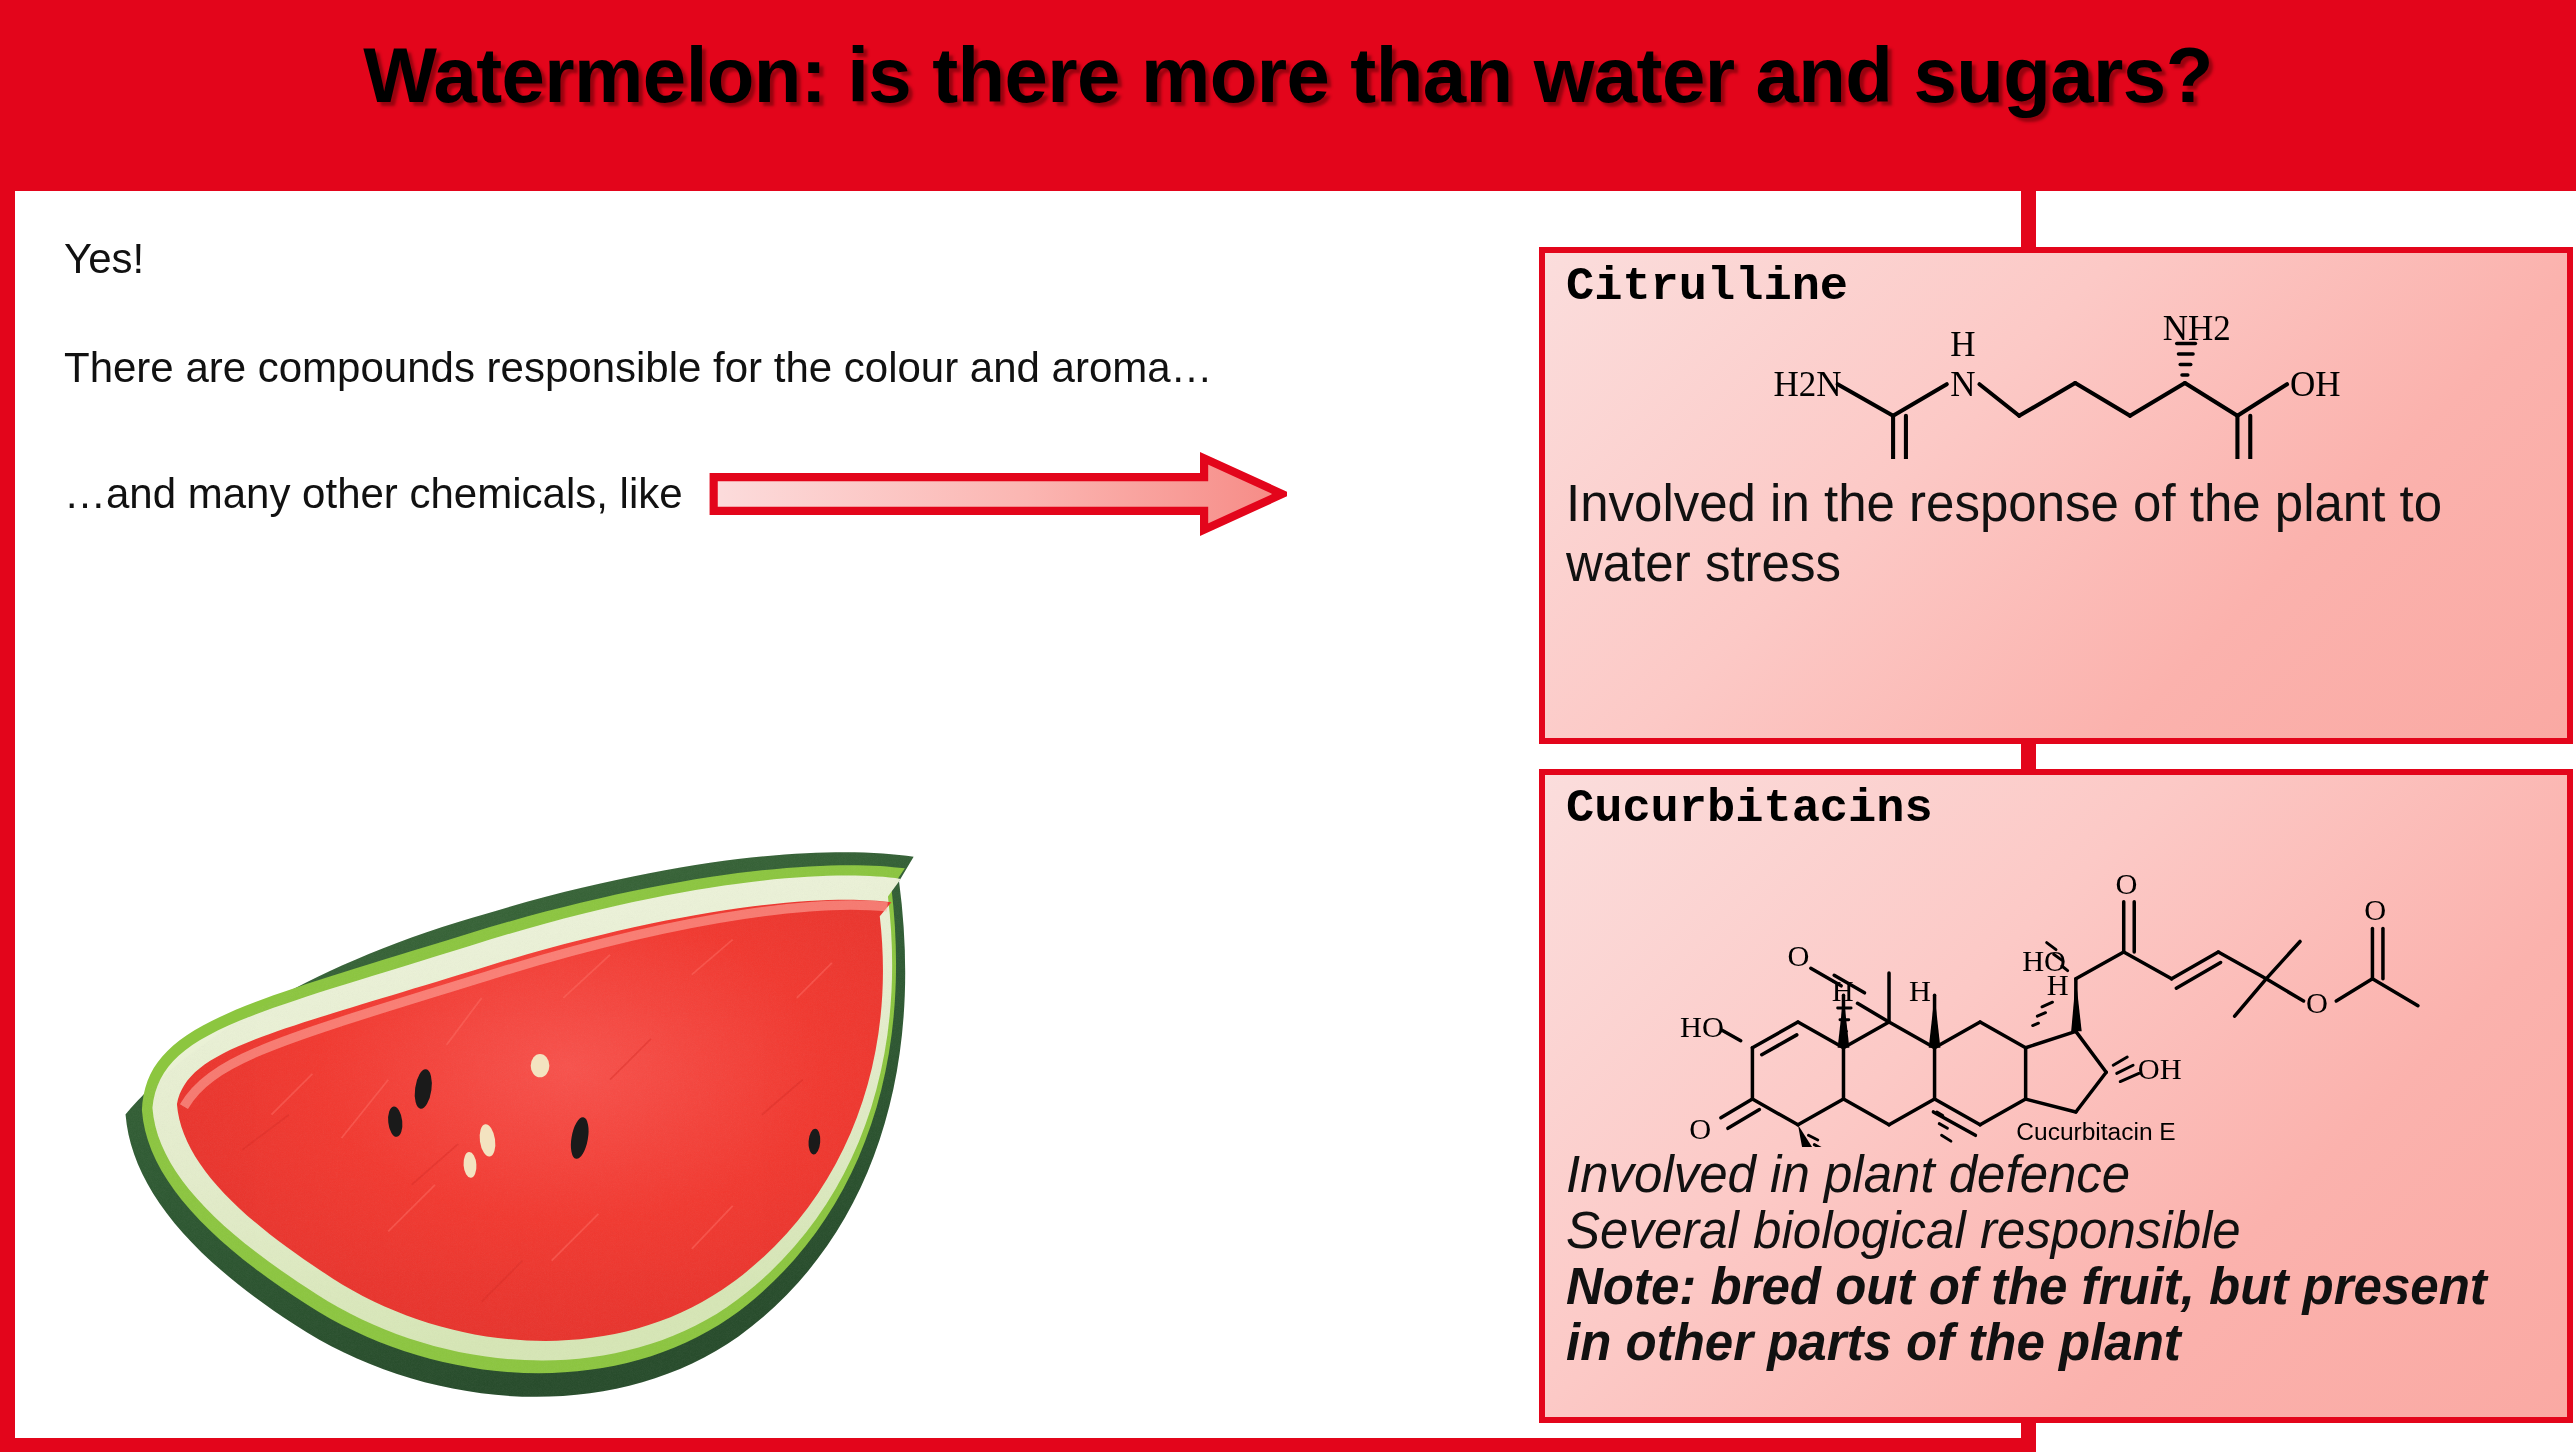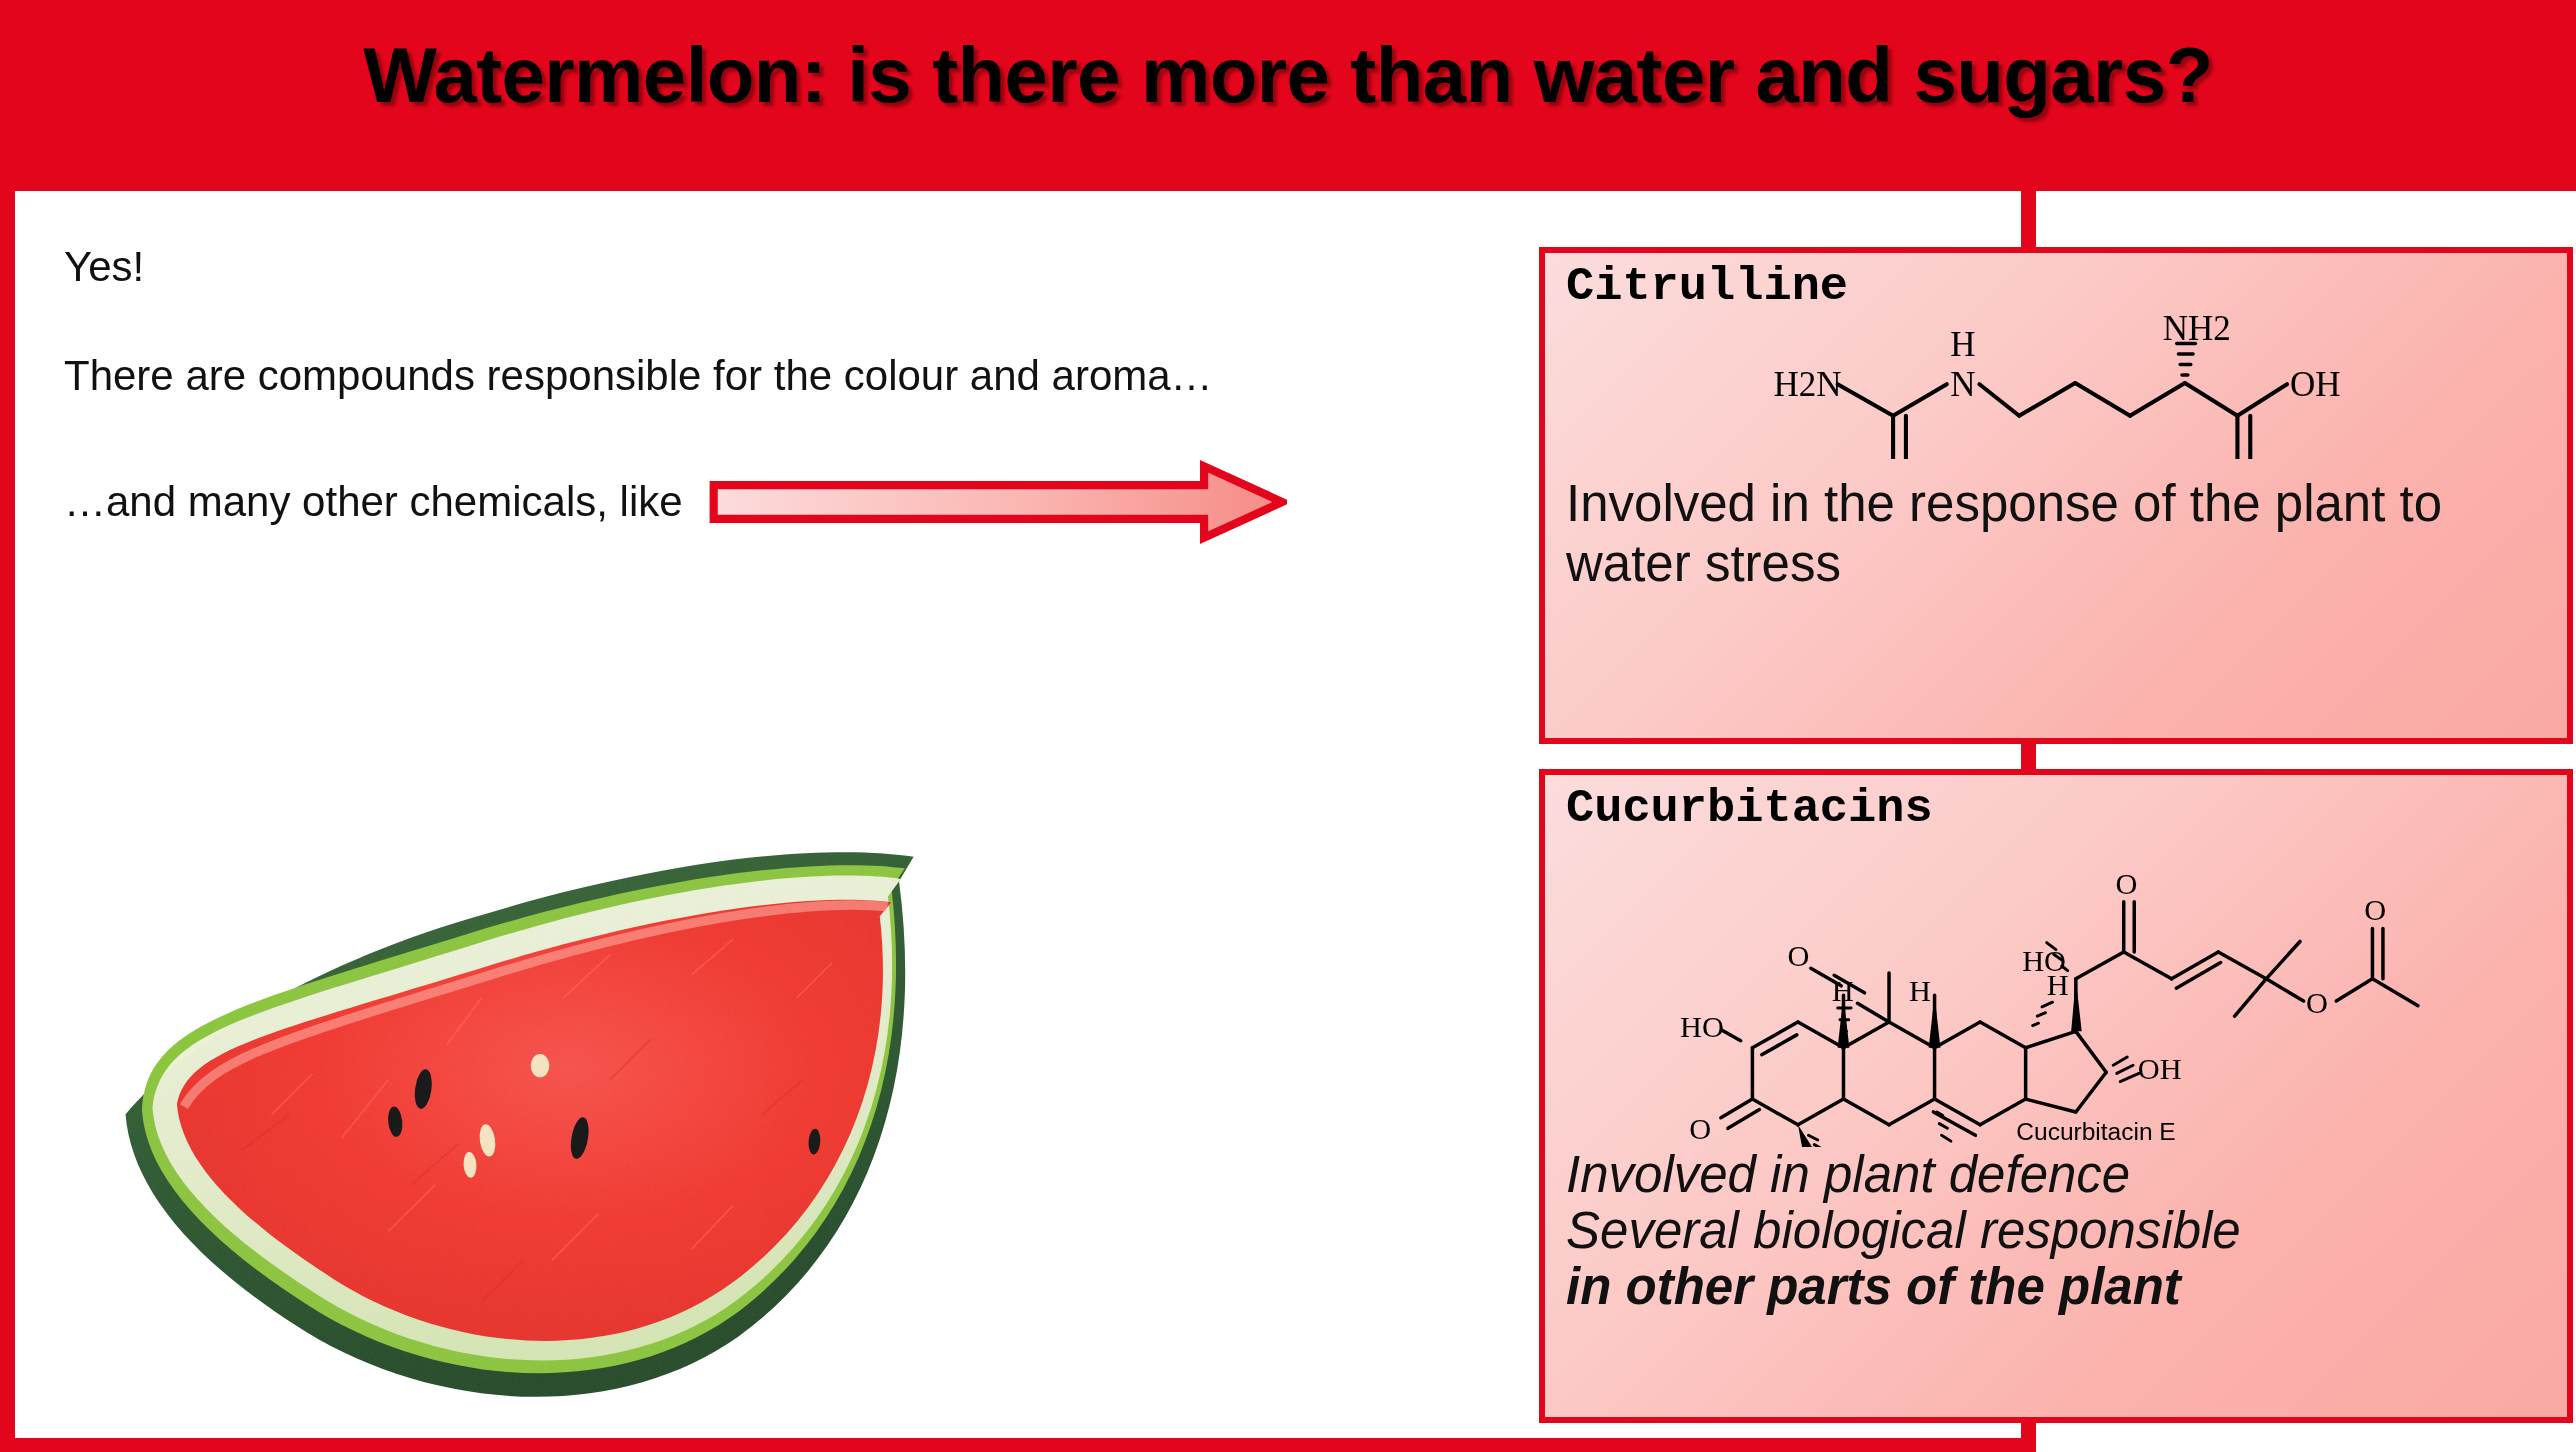--- a/index.html
+++ b/index.html
@@ -9,21 +9,21 @@
          border-left:15px solid #E3051B;border-right:15px solid #E3051B;border-bottom:15px solid #E3051B;}
 
   
   .banner{position:absolute;left:-15px;top:0;width:2576px;height:191px;background:#E3051B;}
   .banner-title{position:absolute;left:0;top:30px;width:100%;text-align:center;
                 font-size:78px;font-weight:bold;color:#000;letter-spacing:-0.6px;
                 text-shadow:4.1px 4.1px 2.9px rgba(60,0,0,.45);font-family:"Liberation Sans",sans-serif;}
 
   
   .left-col{position:absolute;left:49px;top:233px;width:1401px;}
-  .ltext{font-size:42px;color:#111;line-height:1.25;margin:8px 0 56px 0;white-space:nowrap;}
+  .ltext{font-size:42px;color:#111;line-height:1.25;margin:0 0 56px 0;white-space:nowrap;}
   .arrow-row{display:flex;align-items:center;gap:26px;}
   .arrow-wrap{width:578px;height:88px;display:block;}
 
   
   .melon{position:absolute;left:23px;top:671px;width:1401px;height:759px;}
 
   
   .card{position:absolute;left:1524px;box-sizing:border-box;border:6.4px solid #E3051B;
         background:linear-gradient(135deg,#FBDDDC 0%,#FCC9C6 38%,#FBB2AD 70%,#FAA9A3 100%);}
   #card-citrulline{top:247px;width:1034px;height:497px;}
@@ -310,17 +310,18 @@
         <text x="820" y="444">OH</text>
         <text x="296" y="310">H</text>
         <text x="664" y="300">H</text>
         <text x="428" y="310">H</text>
       </g>
       <text x="612" y="548" font-family="'Liberation Sans',sans-serif" font-size="42" fill="#000">Cucurbitacin E</text>
     </svg>
 
     <div class="card-body tight">Involved in plant defence</div>
     <div class="card-body tight">Several biological responsible</div>
+    <div class="card-body tight"><b>Note: bred out of the fruit, but present</b></div>
     <div class="card-body tight"><b>in other parts of the plant</b></div>
   </div>
 
 </div>
 
 
 </body></html>

